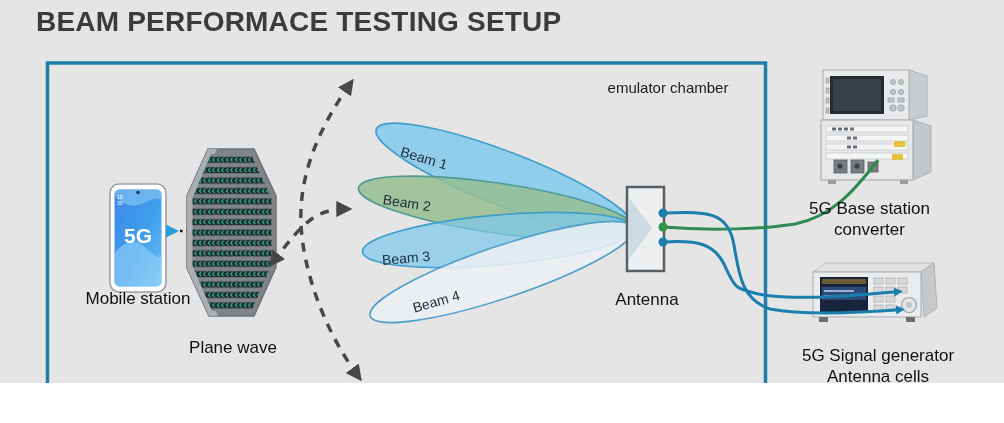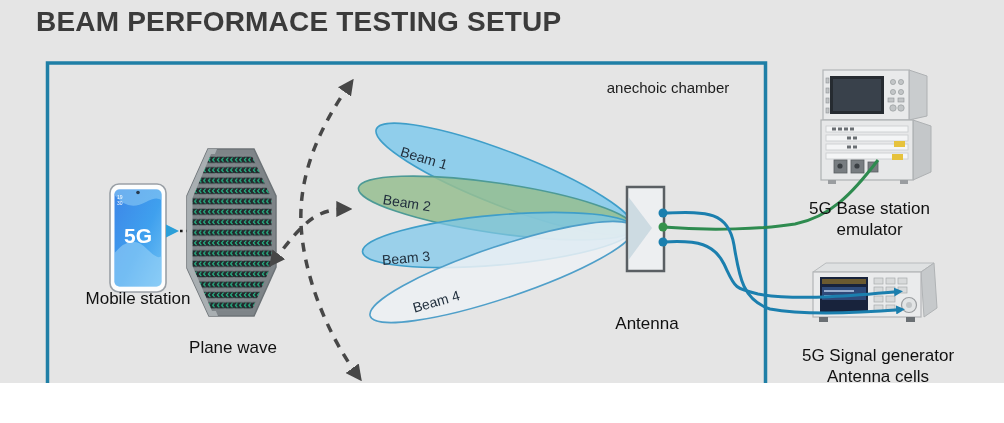--- a/index.html
+++ b/index.html
@@ -156,38 +156,38 @@
 
     <path d="M 663,227 C 710,231 765,229 795,224 C 830,217 852,194 878,160" fill="none" stroke-width="3" stroke="#2e8b4f"></path>
     <path d="M 663,213 C 705,212 728,210 734,245 C 739,275 742,300 770,309 C 808,316 870,312 902,309.5" fill="none" stroke-width="3" marker-end="url(#arrowBlue)" stroke="#1b7fae"></path>
     <path d="M 664,242 C 698,240 714,244 724,264 C 735,287 733,288 758,294 C 798,301 862,295 900,291.5" fill="none" stroke-width="3" marker-end="url(#arrowBlue)" stroke="#1b7fae"></path>
 
     <circle cx="663" cy="213" r="4.5" fill="#1b7fae"></circle>
     <circle cx="663" cy="227" r="4.5" fill="#35924b"></circle>
     <circle cx="663" cy="242" r="4.5" fill="#1b7fae"></circle>
   </svg>
 
-  <div class="lbl small" style="left:588px;top:77px;width:160px;">anechoic chamber</div>
+  <div class="lbl small" style="left:588px;top:77px;width:160px;">emulator chamber</div>
 
   <div class="lbl" style="left:53px;top:288px;width:170px;">Mobile station</div>
 
   <div class="lbl" style="left:162px;top:337px;width:142px;">
     <div>Plane wave</div>
   </div>
 
   <div class="beam-lbl" style="left:401px;top:143px;transform:rotate(17deg);">Beam 1</div>
   <div class="beam-lbl" style="left:383px;top:191px;transform:rotate(9deg);">Beam 2</div>
   <div class="beam-lbl" style="left:382px;top:252px;transform:rotate(-5deg);">Beam 3</div>
   <div class="beam-lbl" style="left:413px;top:300px;transform:rotate(-16deg);">Beam 4</div>
 
-  <div class="lbl" style="left:597px;top:289px;width:100px;margin-top:24px;">Antenna</div>
+  <div class="lbl" style="left:597px;top:289px;width:100px;">Antenna</div>
 
   <div class="lbl" style="left:787px;top:198px;width:165px;">
     <div>5G Base station</div>
-    <div>emulator</div>
+    <div>converter</div>
   </div>
 
   <div class="lbl" style="left:788px;top:345px;width:180px;text-align:center;">
     <div>5G Signal generator</div>
     <div>Antenna cells</div>
   </div>
 
 </div>
 
 </body></html>

